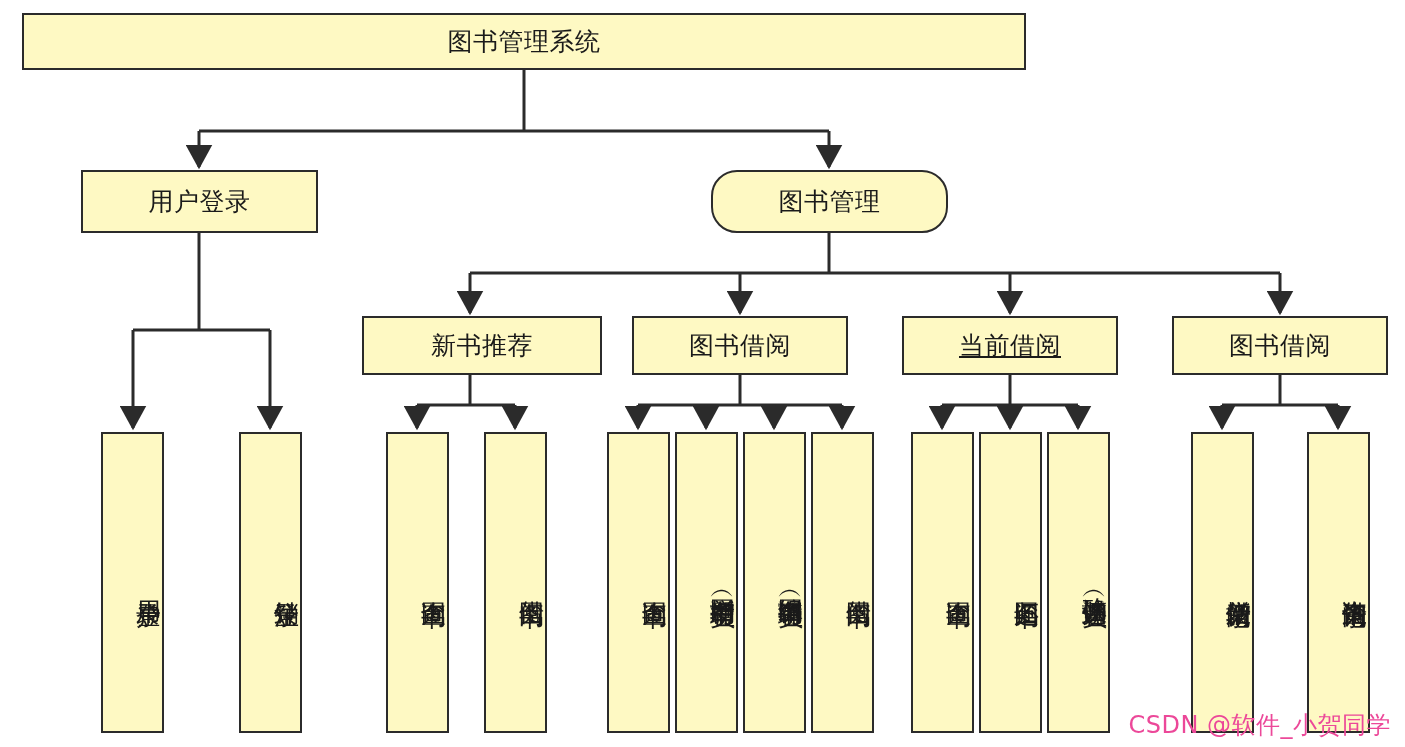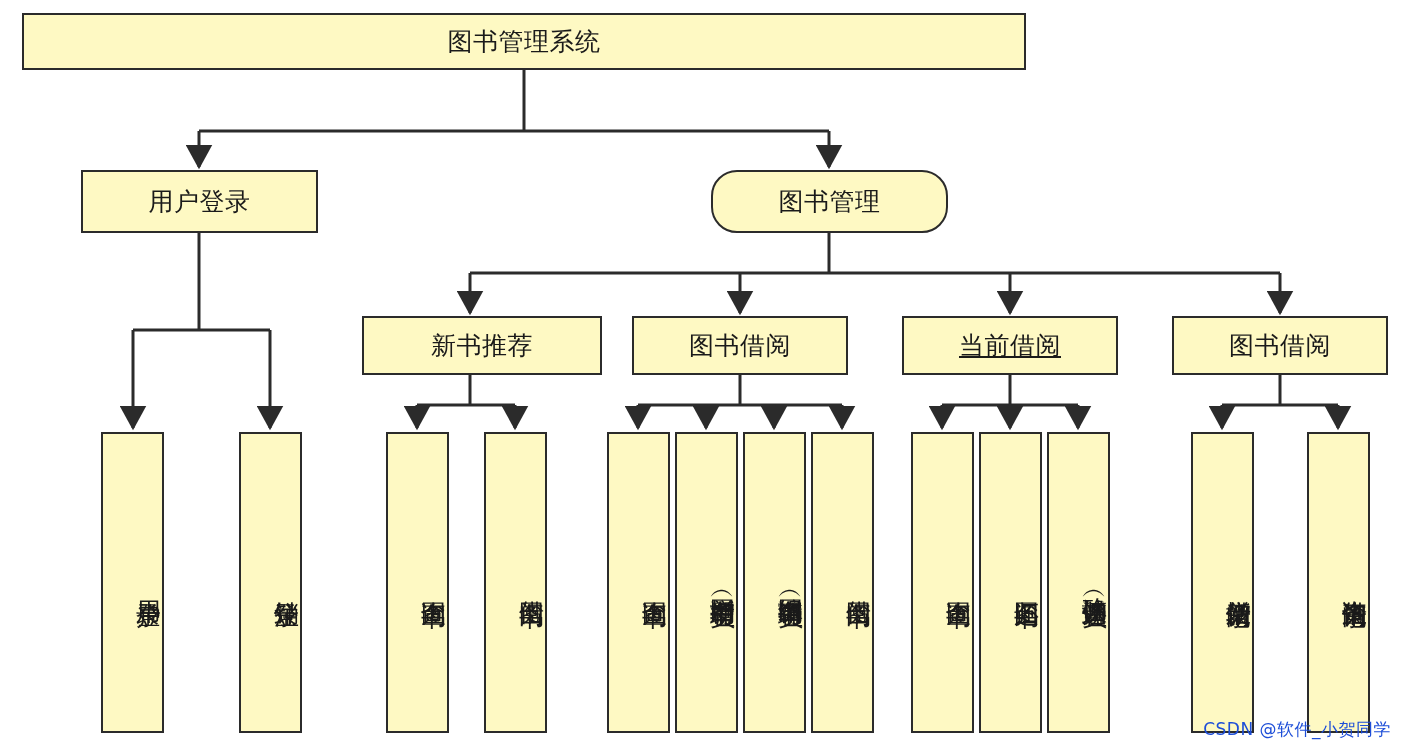--- a/index.html
+++ b/index.html
@@ -55,22 +55,22 @@
   .node.vert .vlabel {
     writing-mode: vertical-rl;
     text-orientation: upright;
     display: block;
     white-space: nowrap;
   }
   #watermark {
     position: absolute;
     right: 14px;
     bottom: 6px;
-    font-size: 17px;
-    color: #1d4ed8;
+    font-size: 24px;
+    color: #ec4899;
     letter-spacing: 0.5px;
     white-space: nowrap;
     user-select: none;
   }
 </style>
 </head>
 <body>
 
 <div id="diagram-root">
 

